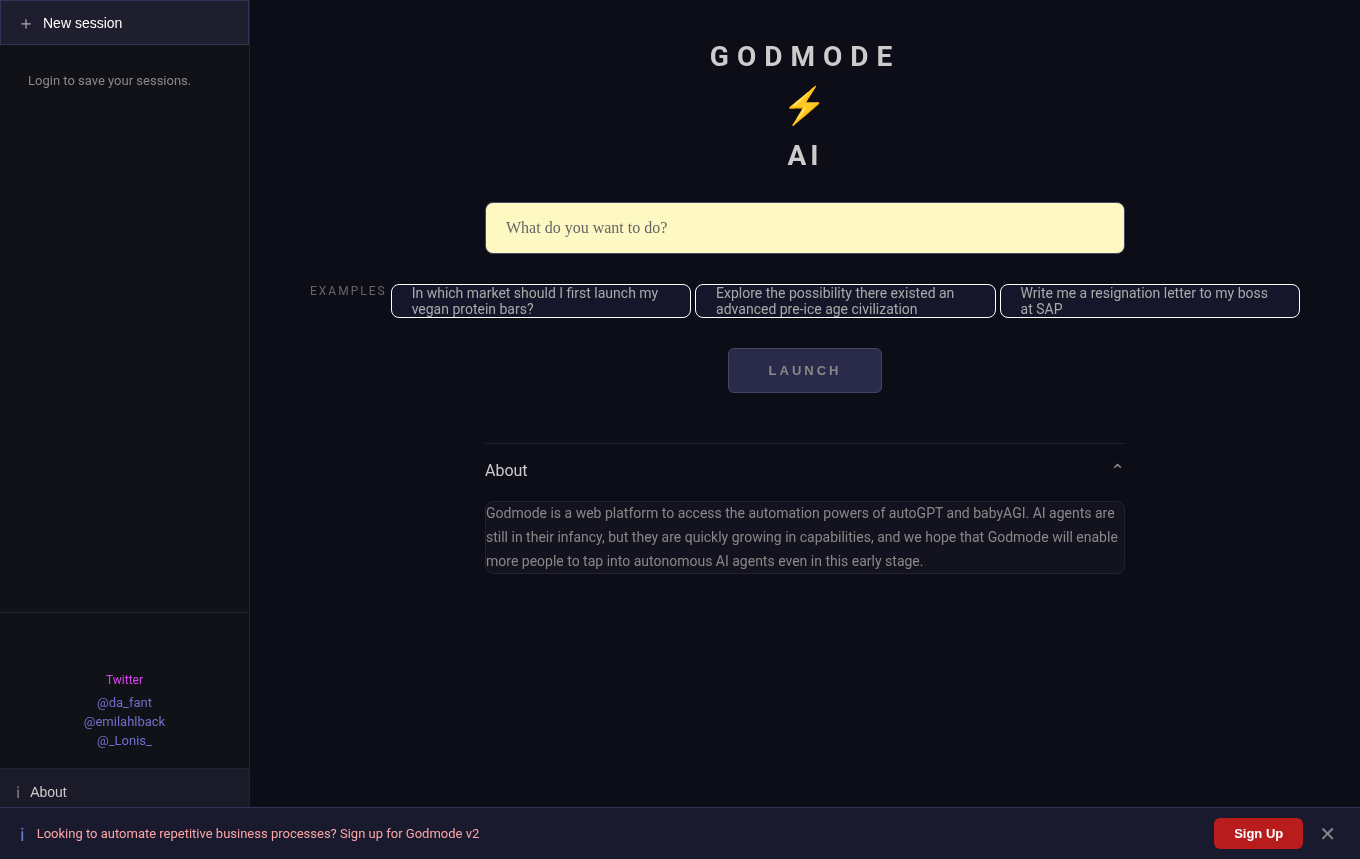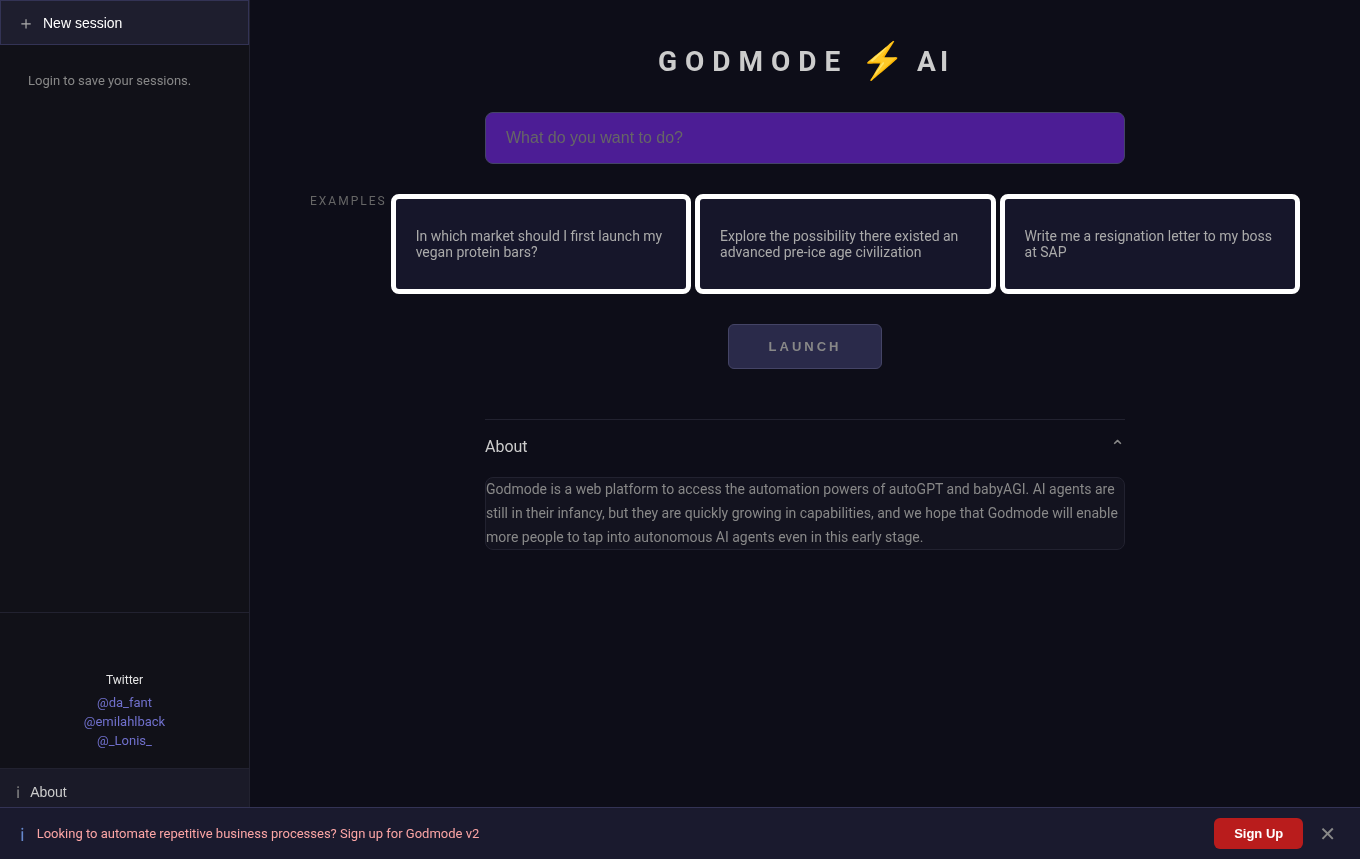--- a/index.html
+++ b/index.html
@@ -66,21 +66,21 @@
       margin-top: auto;
       border-top: 1px solid #222230;
     }
 
     .twitter-section {
       padding: 16px;
       text-align: center;
     }
 
     .twitter-label {
-      color: #e5e5e5;
+      color: #d946ef;
       font-size: 12px;
       margin-bottom: 8px;
       margin-top: 44px;
     }
 
     .twitter-link {
       display: block;
       color: #7070cc;
       font-size: 13px;
       text-decoration: none;
@@ -117,20 +117,21 @@
       padding-bottom: 60px;
     }
 
     
     .logo-area {
       display: flex;
       align-items: center;
       justify-content: center;
       padding: 40px 0 30px 0;
       gap: 12px;
+      flex-direction: column;
     }
 
     .logo-text {
       font-size: 28px;
       font-weight: 700;
       letter-spacing: 8px;
       color: #ccc;
     }
 
     .lightning-icon {
@@ -149,27 +150,28 @@
     .input-area {
       padding: 0 60px;
       display: flex;
       justify-content: center;
       margin-bottom: 30px;
     }
 
     .main-input {
       width: 100%;
       max-width: 640px;
-      background: #4c1d95;
+      background: #fef9c3;
       border: 1px solid #444466;
       border-radius: 8px;
       color: #888;
       font-size: 16px;
       padding: 16px 20px;
       outline: none;
+      font-family: Liberation Serif, serif;
     }
     .main-input::placeholder { color: #666; }
 
     
     .examples-section {
       display: flex;
       align-items: flex-start;
       padding: 0 60px;
       gap: 4px;
     }
@@ -179,23 +181,23 @@
       font-size: 12px;
       letter-spacing: 2px;
       margin-bottom: 4px;
       text-align: center;
     }
 
     .example-card {
       width: 100%;
       max-width: 440px;
       background: #16162a;
-      border: 5px solid #ffffff;
+      border: 1px solid #ffffff;
       border-radius: 8px;
-      padding: 29px 20px;
+      padding: 0 20px;
       color: #aaa;
       font-size: 14px;
       cursor: pointer;
       transition: background 0.2s;
     }
 
     
     .launch-area {
       display: flex;
       justify-content: center;

